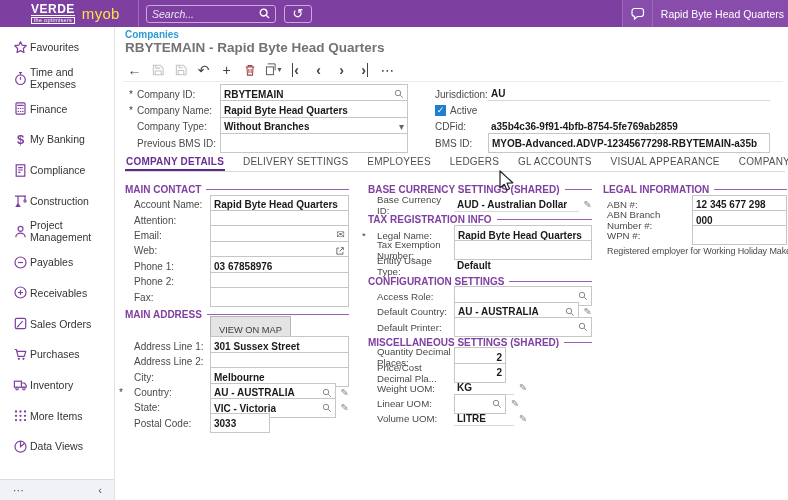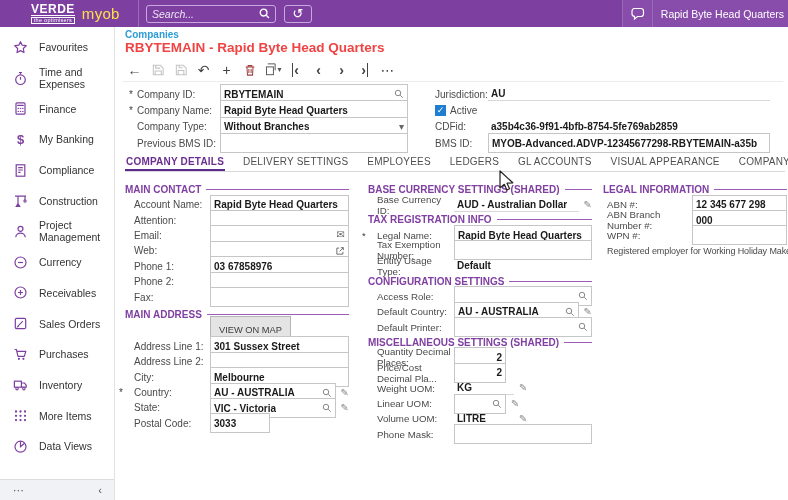--- a/index.html
+++ b/index.html
@@ -25,32 +25,32 @@
   .topbar-right { position:absolute; right:0; top:0; height:27px; display:flex; align-items:center;
                   background:#884caa; }
   .chat-btn { width:31px; height:27px; display:flex; align-items:center; justify-content:center;
               border-left:1px solid #9a6cb8; border-right:1px solid #9a6cb8; }
   .tenant { color:#fff; font-size:10.5px; padding:0 4px 0 8px; white-space:nowrap; }
 
   
   .sidebar { position:absolute; left:0; top:27px; width:115px; height:473px; background:#fff;
              border-right:1px solid #e2e2e2; }
   .side-items { padding-top:5px; }
-  .side-item { height:30.7px; display:flex; align-items:center; gap:11px; padding-left:13px;
+  .side-item { height:30.7px; display:flex; align-items:center; gap:2px; padding-left:13px;
                font-size:10.5px; color:#333; cursor:pointer; }
   .side-item svg { flex:0 0 15px; }
   .side-item .chr-icon { width:15px; text-align:center; color:#7d3fa0; font-weight:700; font-size:13px; }
   .side-footer { position:absolute; left:0; bottom:0; width:100%; height:21px; background:#f1f2f5;
                  border-top:1px solid #dcdcdc; display:flex; align-items:center; justify-content:space-between;
                  padding:0 12px 0 13px; color:#555; font-size:11px; }
 
   
   .content { position:absolute; left:115px; top:27px; width:673px; height:473px; background:#fff; }
   .breadcrumb { position:absolute; left:10px; top:2px; font-size:10px; font-weight:700; color:#2e9bd6; cursor:pointer; }
-  .page-title { position:absolute; left:10px; top:13px; font-size:13.5px; font-weight:600; color:#ef4444; }
+  .page-title { position:absolute; left:10px; top:13px; font-size:13.5px; font-weight:600; color:#737373; }
   .toolbar { position:absolute; left:8px; top:31px; width:660px; height:24px; display:flex; align-items:center;
              border-bottom:1px solid #ececec; }
   .tbtn { width:23px; height:20px; display:flex; align-items:center; justify-content:center;
           font-size:14px; color:#444; cursor:pointer; }
   .tbtn.dis { color:#c3c3c3; }
   .navi { font-size:14px; font-weight:600; color:#444; line-height:1; }
   .bar-l { border-left:1.5px solid #444; padding-left:1px; }
   .bar-r { border-right:1.5px solid #444; padding-right:1px; }
   .caret { font-size:8px; color:#555; margin-left:1px; }
 
@@ -184,21 +184,21 @@
             <circle cx="7.5" cy="4.8" r="2.5" fill="none" stroke="#7d3fa0" stroke-width="1.2"></circle>
             <path d="M2.8 13.3 C2.8 10.3 5.2 9.2 7.5 9.2 C9.8 9.2 12.2 10.3 12.2 13.3" fill="none" stroke="#7d3fa0" stroke-width="1.2"></path>
           </svg>
         <span>Project Management</span>
       </div>
       <div class="side-item">
         <svg width="15" height="15" viewBox="0 0 15 15">
             <circle cx="7.5" cy="7.5" r="5.5" fill="none" stroke="#7d3fa0" stroke-width="1.2"></circle>
             <path d="M5 7.5 H10" stroke="#7d3fa0" stroke-width="1.2"></path>
           </svg>
-        <span>Currency</span>
+        <span>Payables</span>
       </div>
       <div class="side-item">
         <svg width="15" height="15" viewBox="0 0 15 15">
             <circle cx="7.5" cy="7.5" r="5.5" fill="none" stroke="#7d3fa0" stroke-width="1.2"></circle>
             <path d="M5 7.5 H10 M7.5 5 V10" stroke="#7d3fa0" stroke-width="1.2"></path>
           </svg>
         <span>Receivables</span>
       </div>
       <div class="side-item">
         <svg width="15" height="15" viewBox="0 0 15 15">
@@ -548,26 +548,20 @@
         </div>
         <span class="pencil">✎</span>
       </div>
       <div class="frow">
         <span class="flabel m-label">Volume UOM:</span>
         <div class="funder w60">
             <span class="fval">LITRE</span>
           </div>
         <span class="pencil">✎</span>
       </div>
-      <div class="frow">
-        <span class="flabel m-label">Phone Mask:</span>
-        <div class="fbox flex1">
-            <span class="fval"></span>
-          </div>
-      </div>
     </div>
 
     <div class="col col-right">
       <div class="sec-hdr">LEGAL INFORMATION</div>
       <div class="frow">
         <span class="flabel r-label">ABN #:</span>
         <div class="fbox flex1">
             <span class="fval">12 345 677 298</span>
           </div>
       </div>

